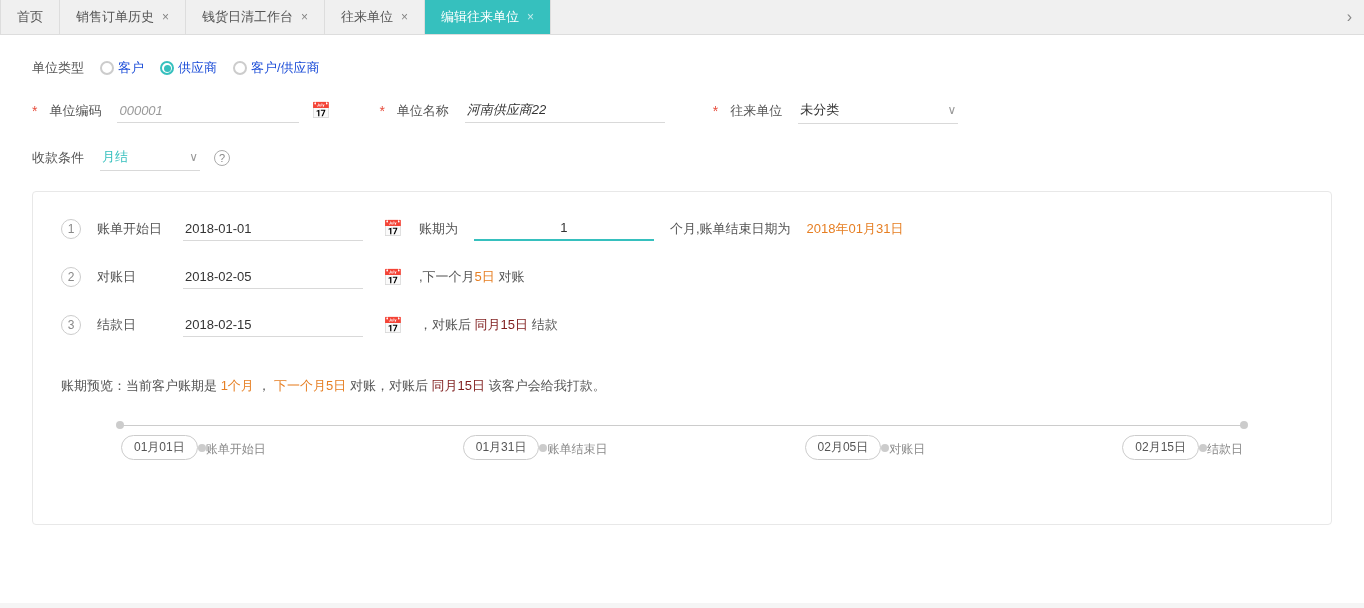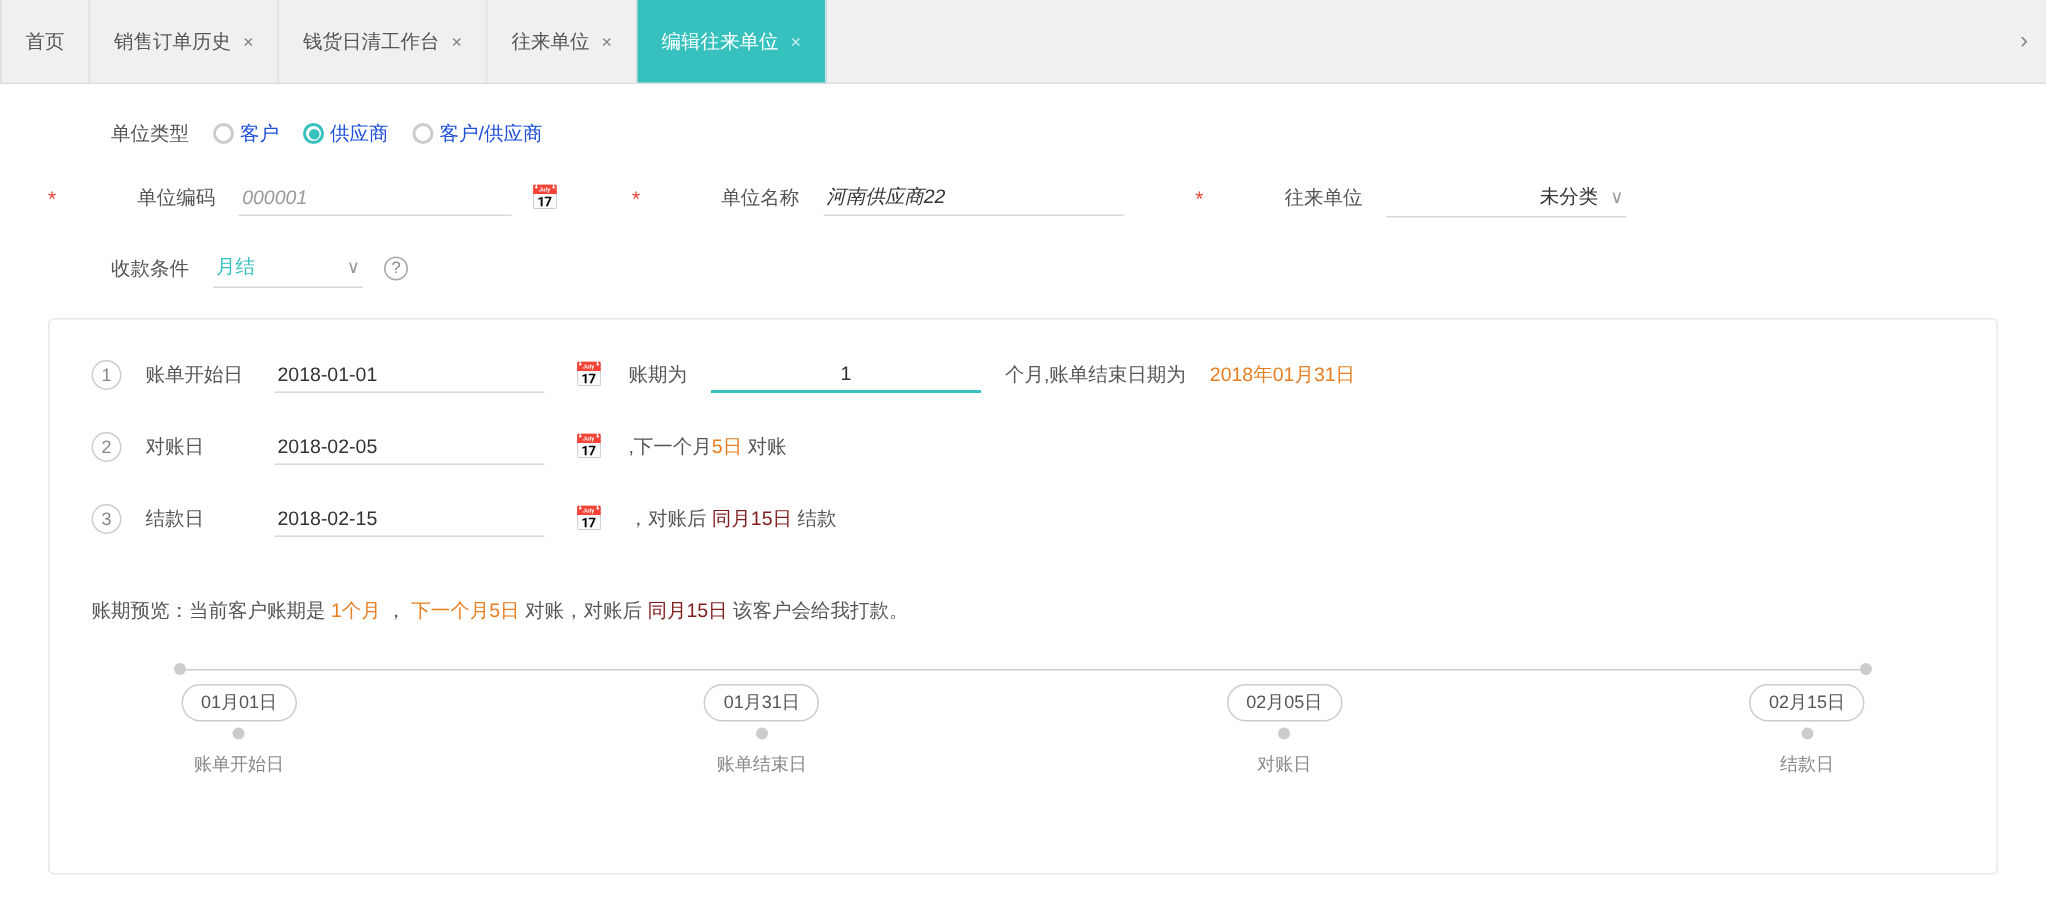--- a/index.html
+++ b/index.html
@@ -1,21 +1,21 @@
 <!DOCTYPE html>
 <html><head>
   <meta charset="utf-8">
   <style>
     * { box-sizing: border-box; margin: 0; padding: 0; }
     body { font-family: "Microsoft YaHei", "PingFang SC", sans-serif; font-size: 14px; color: #333; background: #f5f5f5; }
 
     
     .tab-bar {
       display: flex; align-items: center; background: #f0f0f0; border-bottom: 1px solid #ddd;
-      height: 56px; padding-left: 0;
+      height: 35px; padding-left: 0;
     }
     .tab {
       display: flex; align-items: center; padding: 0 16px; height: 100%; cursor: pointer;
       border-right: 1px solid #ddd; font-size: 13px; color: #555; background: #f0f0f0;
       white-space: nowrap; position: relative;
     }
     .tab:first-child { border-left: 1px solid #ddd; }
     .tab.active { background: #36c0be; color: #fff; }
     .tab .tab-close {
       margin-left: 8px; font-size: 12px; cursor: pointer; opacity: 0.7;
@@ -27,21 +27,21 @@
     
     .main-content {
       background: #fff; padding: 24px 32px; min-height: calc(100vh - 40px);
     }
 
     
     .form-row {
       display: flex; align-items: center; margin-bottom: 20px; flex-wrap: wrap; gap: 8px;
     }
     .form-label {
-      color: #555; font-size: 13px; white-space: nowrap; margin-right: 8px; margin-left: 42px;
+      color: #555; font-size: 13px; white-space: nowrap; margin-right: 8px;
     }
     .required-star { color: #e74c3c; margin-right: 4px; }
 
     
     .radio-group { display: flex; align-items: center; gap: 16px; }
     .radio-item { display: flex; align-items: center; gap: 4px; cursor: pointer; }
     .radio-outer {
       width: 14px; height: 14px; border-radius: 50%; border: 2px solid #ccc;
       display: flex; align-items: center; justify-content: center; flex-shrink: 0;
     }
@@ -58,21 +58,21 @@
     .input-field.name { min-width: 200px; }
 
     
     .dropdown-wrapper {
       display: flex; align-items: center; border-bottom: 1px solid #d9d9d9;
       padding: 4px 2px; min-width: 140px;
     }
     .dropdown-value { font-size: 13px; color: #36c0be; flex: 1; }
     .dropdown-arrow { color: #999; font-size: 12px; margin-left: 8px; cursor: pointer; }
     .dropdown-unit { min-width: 160px; }
-    .dropdown-unit .dropdown-value { color: #333; text-align: right; }
+    .dropdown-unit .dropdown-value { color: #333; }
 
     
     .cal-icon { color: #36c0be; font-size: 16px; margin-left: 4px; cursor: pointer; }
 
     
     .section-box {
       border: 1px solid #e8e8e8; border-radius: 4px; padding: 24px 28px;
       margin-bottom: 16px;
     }
     .section-title { font-size: 13px; color: #666; margin-bottom: 20px; }
@@ -109,21 +109,21 @@
       position: relative; padding: 20px 0 40px 0;
     }
     .timeline-line {
       position: absolute; top: 10px; left: 60px; right: 60px; height: 1px; background: #ccc;
     }
     .timeline-points {
       display: flex; justify-content: space-between; align-items: flex-start;
       padding: 0 60px; position: relative;
     }
     .timeline-point {
-      display: flex; flex-direction: column; align-items: center; position: relative;
+      display: flex; flex-direction: row; align-items: center; position: relative;
     }
     .point-bubble {
       background: #fff; border: 1px solid #ccc; border-radius: 20px;
       padding: 3px 12px; font-size: 12px; color: #555; white-space: nowrap;
       position: relative; z-index: 1;
     }
     .point-dot {
       width: 8px; height: 8px; background: #ccc; border-radius: 50%; margin: 4px 0;
     }
     .point-label { font-size: 12px; color: #888; margin-top: 4px; }

